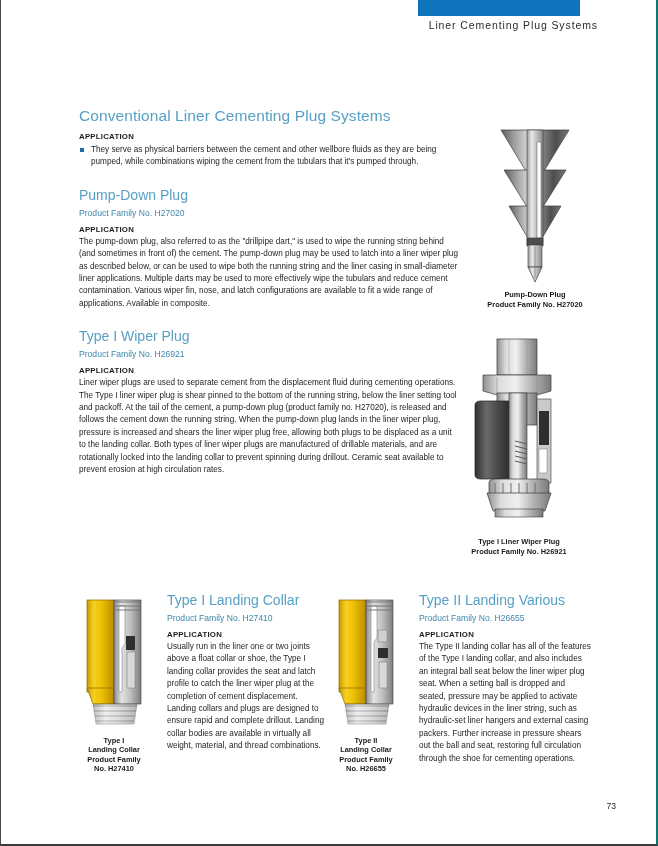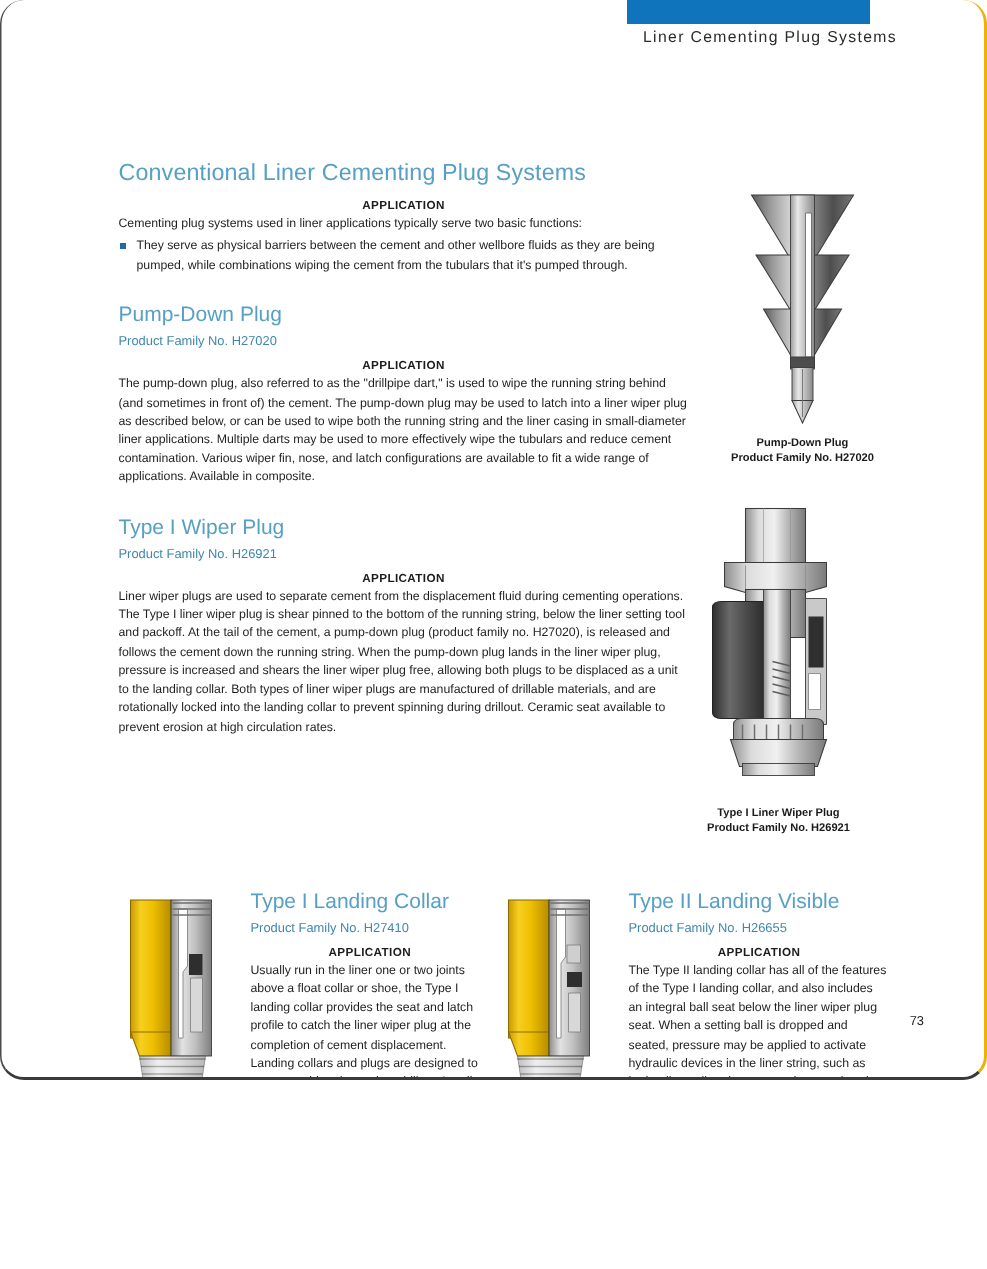--- a/index.html
+++ b/index.html
@@ -5,27 +5,26 @@
   * { box-sizing: border-box; }
   html, body { margin: 0; padding: 0; }
   body {
     width: 658px; height: 846px;
     background: #ffffff;
     font-family: "Liberation Sans", sans-serif;
     overflow: hidden;
   }
   .page {
     position: relative;
-    width: 658px; height: 720px;
+    width: 658px; height: 846px;
     background: #ffffff;
-    border-right: 2px solid #eab308;
+    border-right: 2px solid #0f766e;
     border-bottom: 2px solid #3a3a3a;
     border-left: 1px solid #4a4a4a;
     overflow: hidden;
-    border-radius: 16px;
   }
 
   
   .hdr-bar {
     position: absolute; left: 417px; top: 0;
     width: 162px; height: 16px;
     background: #1074bc;
   }
   .hdr-title {
     position: absolute; left: 417px; top: 19px;
@@ -55,21 +54,20 @@
     font-size: 8.6px;
     color: #3f87ab;
     margin: 5px 0 0 0;
   }
   .apphead {
     font-size: 7.8px;
     font-weight: bold;
     color: #1c1c1c;
     letter-spacing: .25px;
     margin: 7px 0 2px 0;
-    text-align: center;
   }
   .body {
     font-size: 8.2px;
     line-height: 12.4px;
     color: #1f1f1f;
     margin: 0;
     text-align: left;
   }
   ul.bullets { list-style: none; margin: 3px 0 0 0; padding: 0; }
   ul.bullets li {
@@ -132,21 +130,20 @@
 <div class="page">
 
   <div class="hdr-bar"></div>
   <div class="hdr-title">Liner Cementing Plug Systems</div>
 
   <div class="col-left">
 
     <div class="sec">
       <h1 class="h1">Conventional Liner Cementing Plug Systems</h1>
       <div class="apphead">APPLICATION</div>
-      <p class="body">Cementing plug systems used in liner applications typically serve two basic functions:</p>
       <ul class="bullets">
         <li>They serve as physical barriers between the cement and other wellbore fluids as they are being pumped, while combinations wiping the cement from the tubulars that it's pumped through.</li>
       </ul>
     </div>
 
     <div class="sec sec-gap">
       <h2 class="h2">Pump-Down Plug</h2>
       <div class="pfn">Product Family No. H27020</div>
       <div class="apphead">APPLICATION</div>
       <p class="body">The pump-down plug, also referred to as the "drillpipe dart," is used to wipe the running string behind (and sometimes in front of) the cement. The pump-down plug may be used to latch into a liner wiper plug as described below, or can be used to wipe both the running string and the liner casing in small-diameter liner applications. Multiple darts may be used to more effectively wipe the tubulars and reduce cement contamination. Various wiper fin, nose, and latch configurations are available to fit a wide range of applications. Available in composite.</p>
@@ -353,21 +350,21 @@
           <path d="M14 112 L58 112 L55 132 L17 132 Z" fill="url(#gSil)" stroke="#3b3b3b" stroke-width="0.6" opacity="0.55"></path>
         </svg>
         <div class="bot-cap">
           <div>Type II</div>
           <div>Landing Collar</div>
           <div>Product Family</div>
           <div>No. H26655</div>
         </div>
       </div>
       <div class="bot-txt">
-        <h2 class="h2">Type II Landing Visible</h2>
+        <h2 class="h2">Type II Landing Various</h2>
         <div class="pfn">Product Family No. H26655</div>
         <div class="apphead">APPLICATION</div>
         <p class="body">The Type II landing collar has all of the features of the Type I landing collar, and also includes an integral ball seat below the liner wiper plug seat. When a setting ball is dropped and seated, pressure may be applied to activate hydraulic devices in the liner string, such as hydraulic-set liner hangers and external casing packers. Further increase in pressure shears out the ball and seat, restoring full circulation through the shoe for cementing operations.</p>
       </div>
     </div>
   </div>
 
   <div class="pagenum">73</div>
 
 </div>

